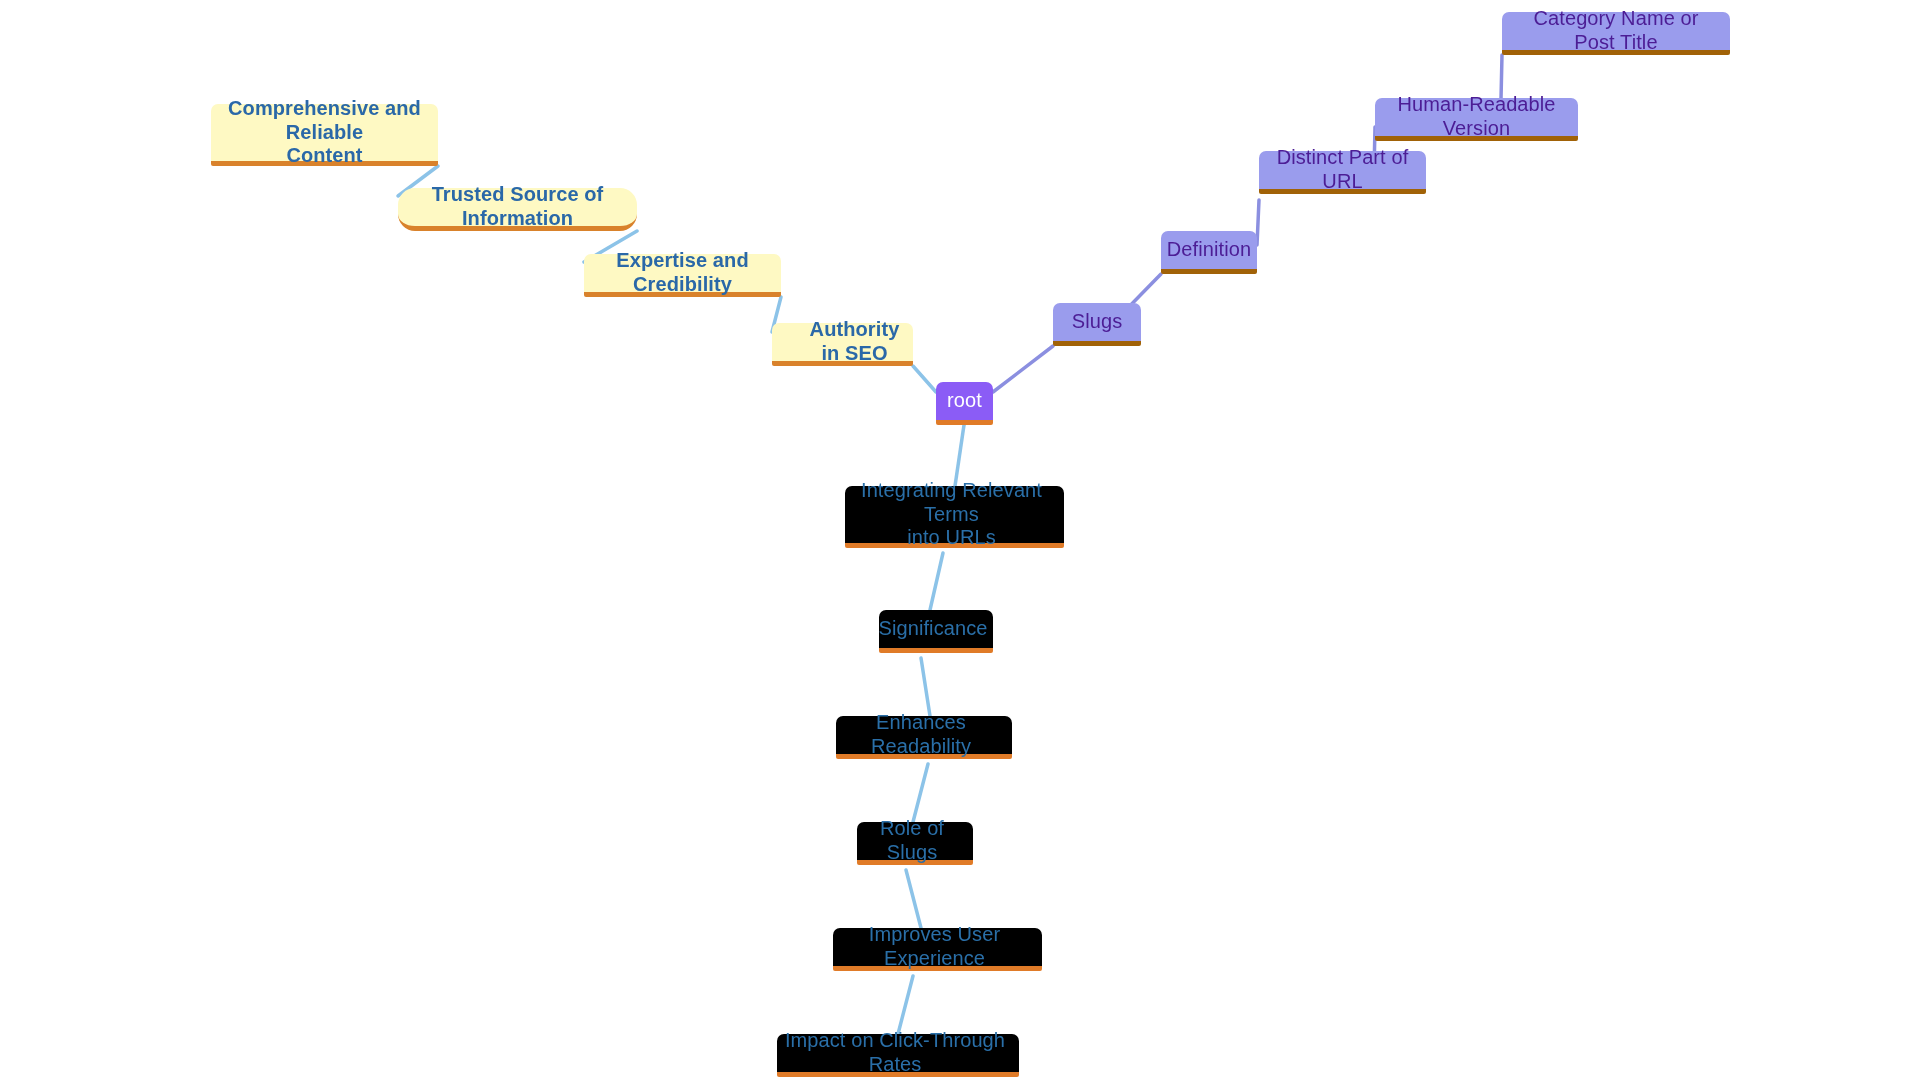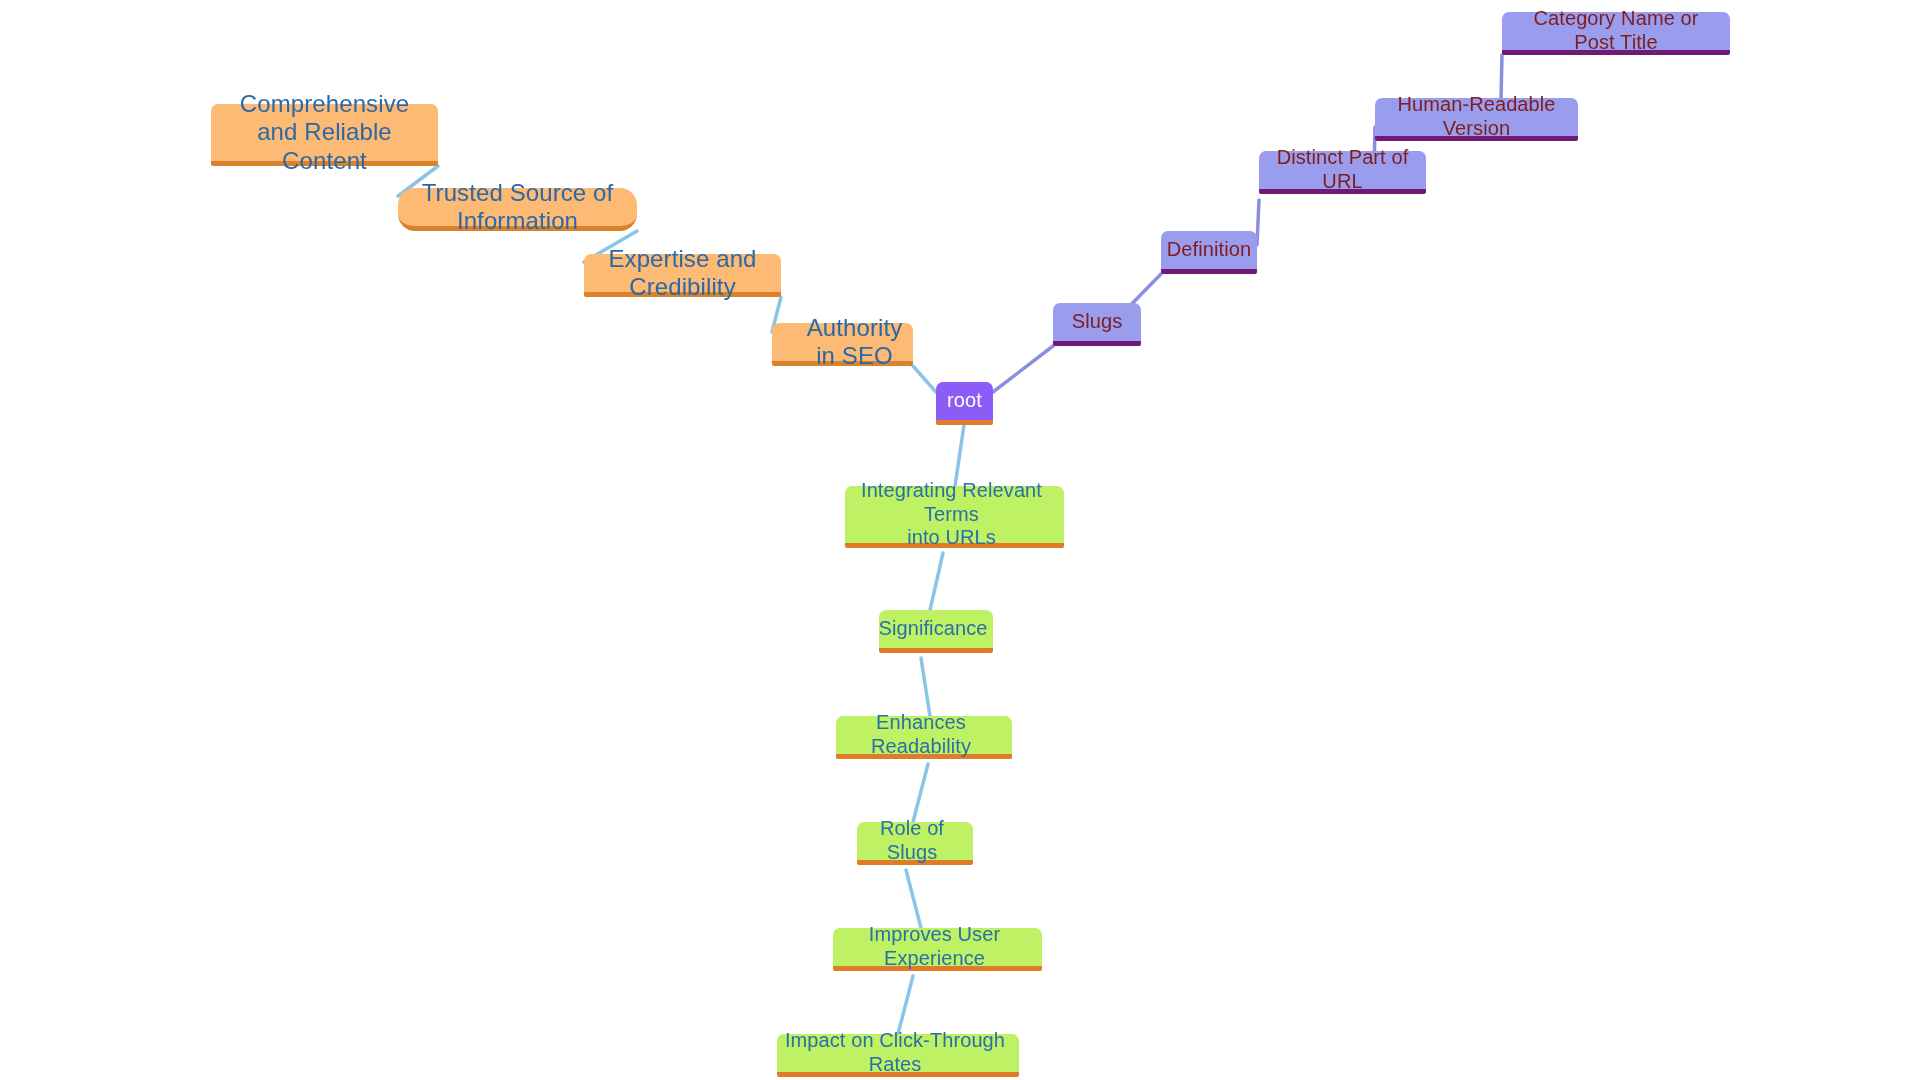--- a/index.html
+++ b/index.html
@@ -40,36 +40,37 @@
     white-space: pre-line;
     padding: 4px 12px;
   }
   .node-root {
     background: #8b5cf6;
     color: #ffffff;
     border-bottom: 5px solid #e07b28;
     font-size: 20px;
   }
   .node-blue-light {
-    background: #fdba74;
+    background: #fef9c3;
     color: #2a68a8;
     border-bottom: 5px solid #d9822b;
-    font-size: 24px;
+    font-size: 20px;
+    font-weight: bold;
   }
   .node-blue-bright {
-    background: #bef264;
+    background: #000000;
     color: #2a6fa8;
     border-bottom: 5px solid #e07b28;
     font-size: 20px;
     padding-left: 6px;
   }
   .node-purple {
     background: #9a9ced;
-    color: #7f1d1d;
-    border-bottom: 5px solid #701a75;
+    color: #4c1d95;
+    border-bottom: 5px solid #a16207;
     font-size: 20px;
   }
 </style>
 </head>
 <body>
 
 <div id="canvas">
   <svg id="edges" viewBox="0 0 1920 1080" xmlns="http://www.w3.org/2000/svg">
       <line x1="936" y1="392" x2="913" y2="366" stroke="#8cc3e8" stroke-width="3.5" stroke-linecap="round"></line>
       <line x1="772" y1="332" x2="781" y2="297" stroke="#8cc3e8" stroke-width="3.5" stroke-linecap="round"></line>

